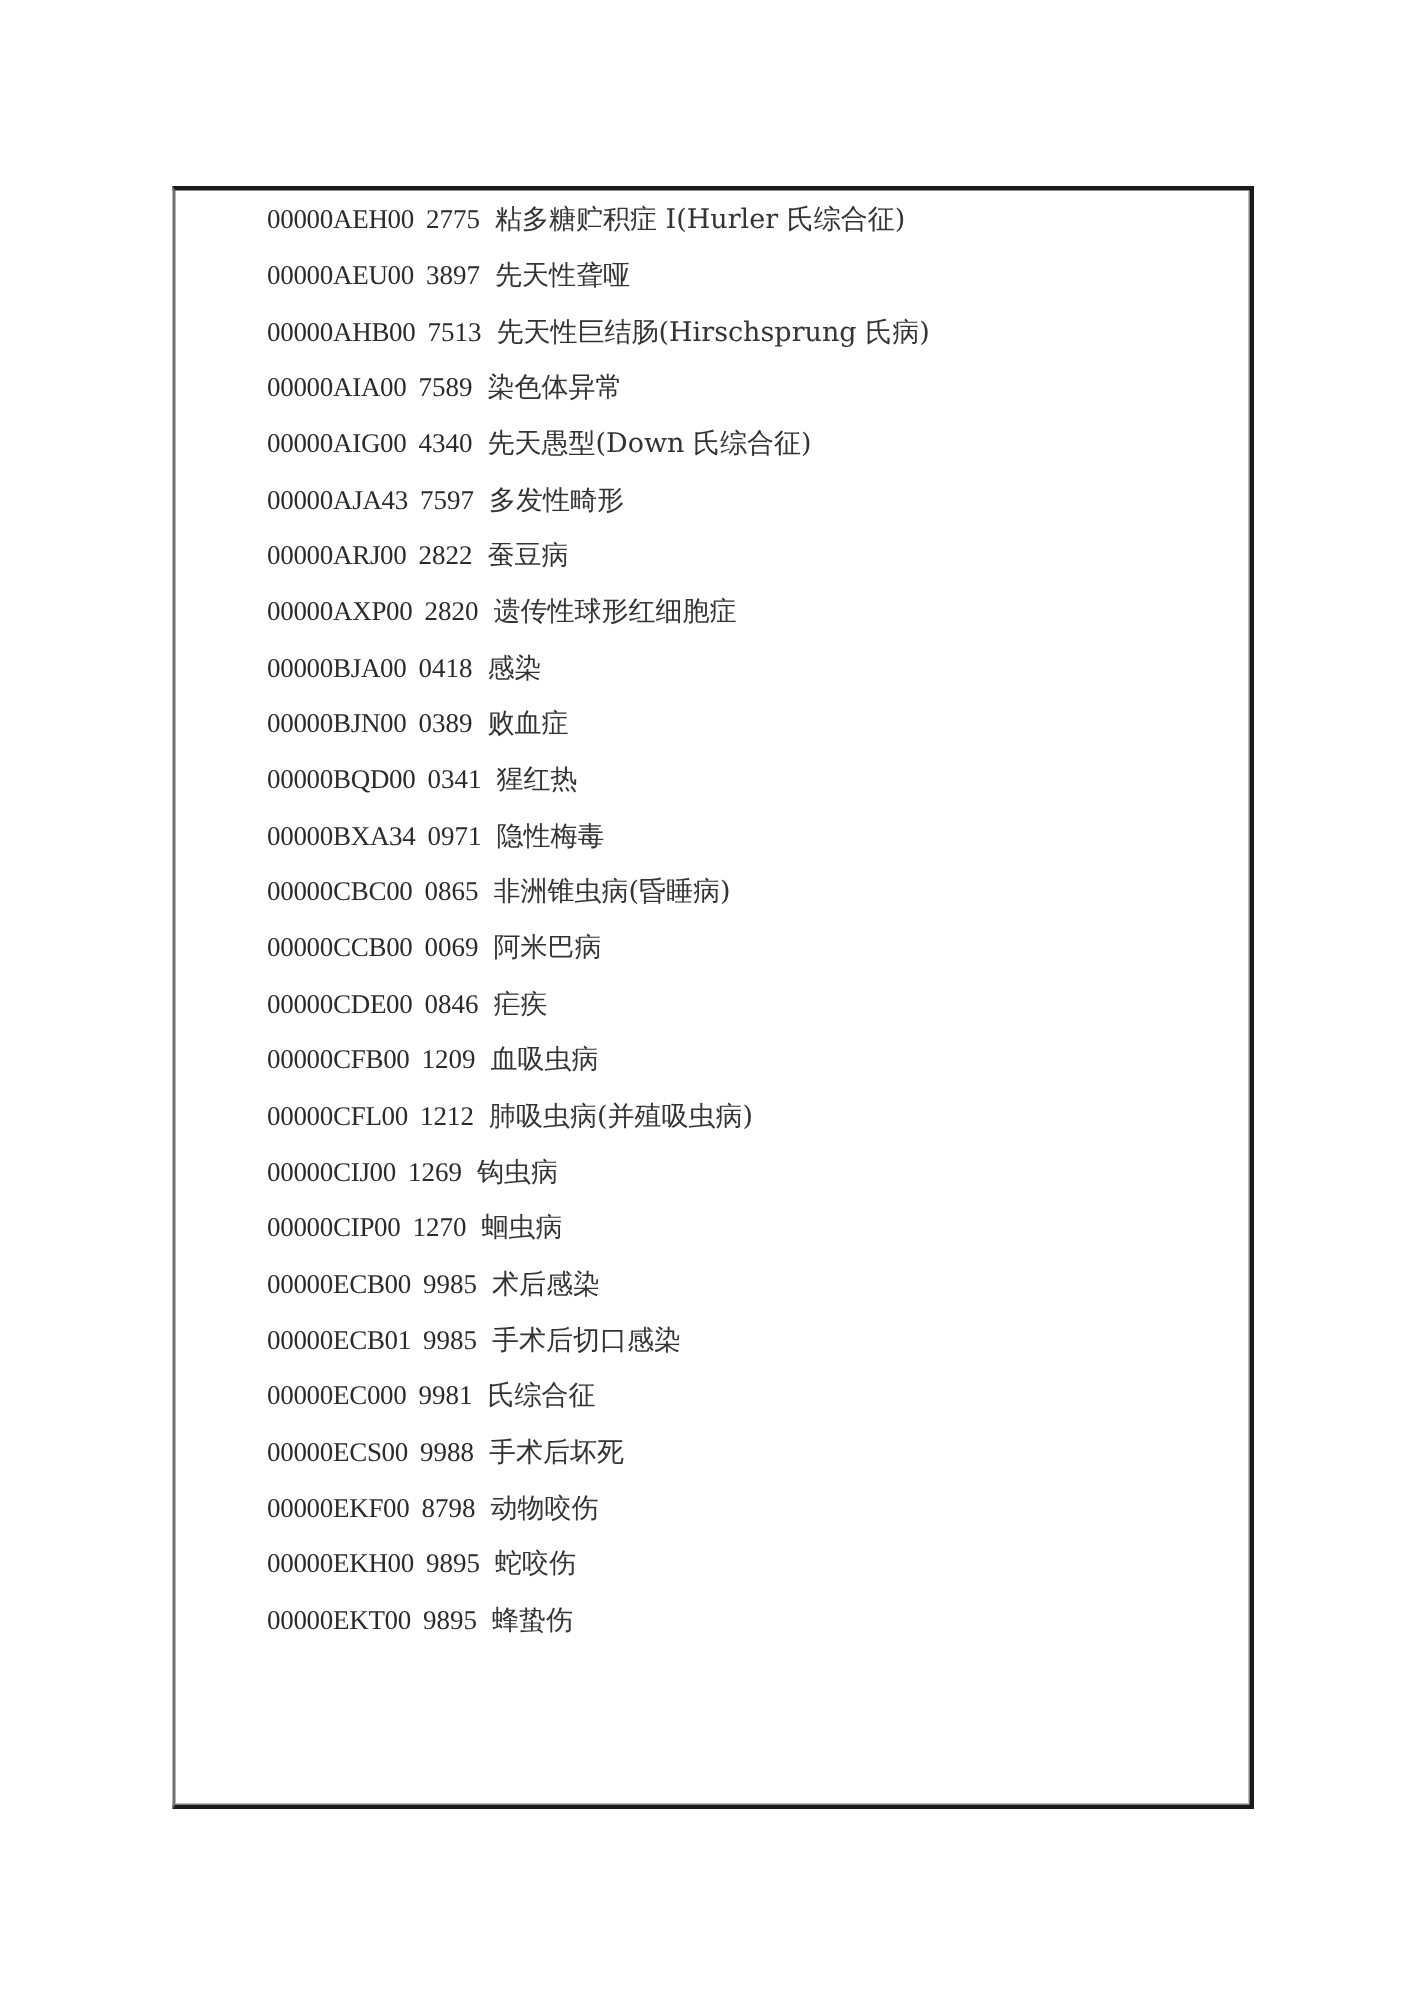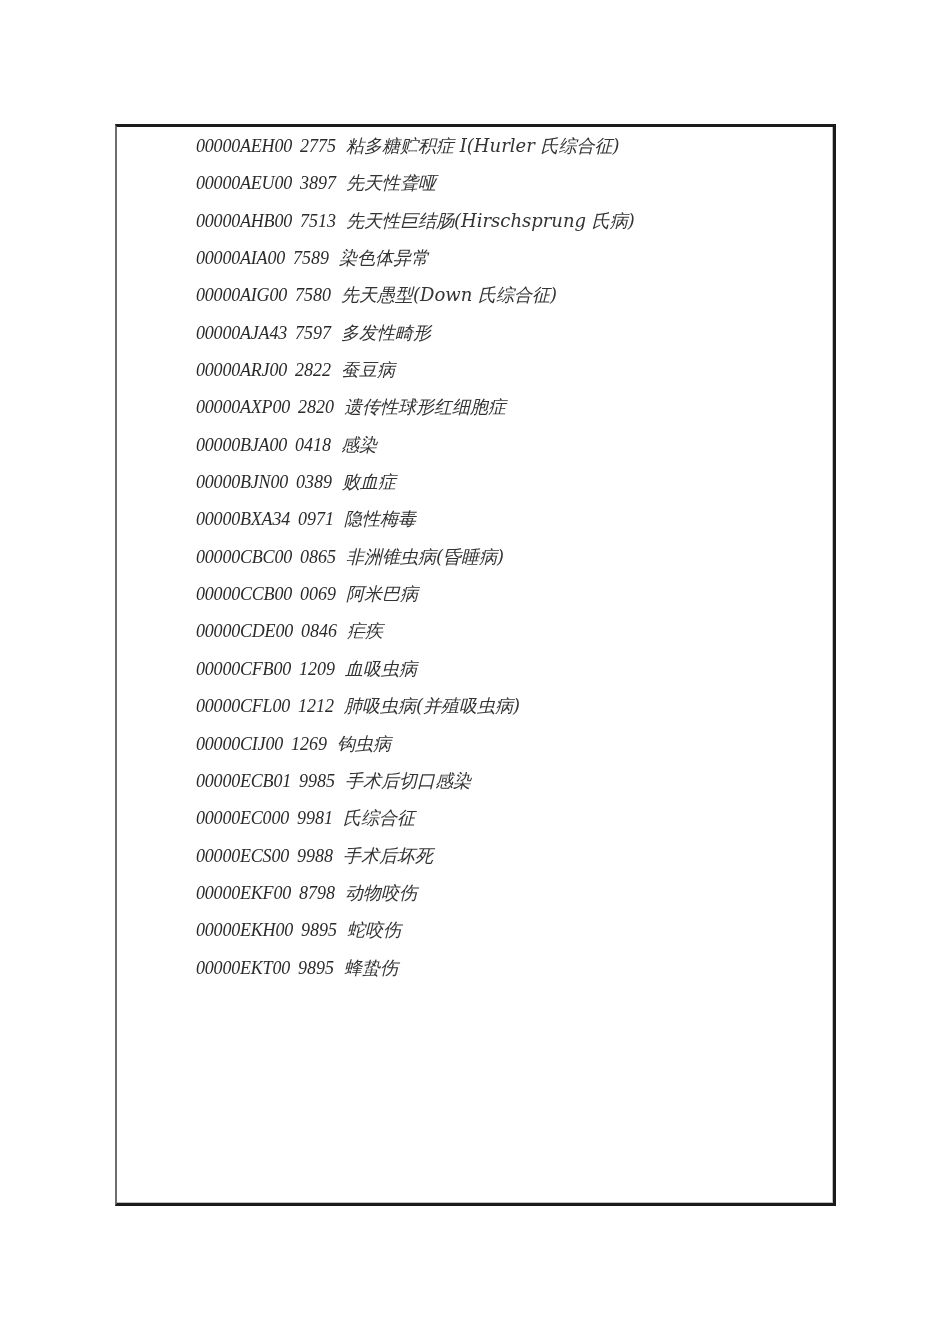--- a/index.html
+++ b/index.html
@@ -21,26 +21,25 @@
       height: 1076px;
       border-top: 3px solid #1a1a1a;
       border-left: 2px solid #6e6e6e;
       border-right: 3px solid #1a1a1a;
       border-bottom: 3px solid #1a1a1a;
       box-shadow: inset -1px 0 0 #bdbdbd, inset 0 -1px 0 #bdbdbd;
       background: #ffffff;
     }
     .rows {
       position: absolute;
-      left: 79px;
+      left: 61px;
       top: 4px;
       margin: 0;
       padding: 0;
       list-style: none;
-      font-style: italic;
     }
     .row {
       height: 37.35px;
       line-height: 30px;
       font-family: "Liberation Serif", "DejaVu Serif", serif;
       font-size: 18px;
       color: #2a2a2a;
       white-space: nowrap;
     }
     .code {
@@ -70,36 +69,39 @@
       <li class="row">
     <span class="code">00000AEU00</span><span class="icd">3897</span><span class="desc">先天性聋哑</span>
   </li>
       <li class="row">
     <span class="code">00000AHB00</span><span class="icd">7513</span><span class="desc">先天性巨结肠(Hirschsprung 氏病)</span>
   </li>
       <li class="row">
     <span class="code">00000AIA00</span><span class="icd">7589</span><span class="desc">染色体异常</span>
   </li>
       <li class="row">
-    <span class="code">00000AIG00</span><span class="icd">7580</span><span class="desc">先天愚型(Down 氏综合征)</span>
+    <span class="code">00000AIG00</span><span class="icd">4340</span><span class="desc">先天愚型(Down 氏综合征)</span>
   </li>
       <li class="row">
     <span class="code">00000AJA43</span><span class="icd">7597</span><span class="desc">多发性畸形</span>
   </li>
       <li class="row">
     <span class="code">00000ARJ00</span><span class="icd">2822</span><span class="desc">蚕豆病</span>
   </li>
       <li class="row">
     <span class="code">00000AXP00</span><span class="icd">2820</span><span class="desc">遗传性球形红细胞症</span>
   </li>
       <li class="row">
     <span class="code">00000BJA00</span><span class="icd">0418</span><span class="desc">感染</span>
   </li>
       <li class="row">
     <span class="code">00000BJN00</span><span class="icd">0389</span><span class="desc">败血症</span>
+  </li>
+      <li class="row">
+    <span class="code">00000BQD00</span><span class="icd">0341</span><span class="desc">猩红热</span>
   </li>
       <li class="row">
     <span class="code">00000BXA34</span><span class="icd">0971</span><span class="desc">隐性梅毒</span>
   </li>
       <li class="row">
     <span class="code">00000CBC00</span><span class="icd">0865</span><span class="desc">非洲锥虫病(昏睡病)</span>
   </li>
       <li class="row">
     <span class="code">00000CCB00</span><span class="icd">0069</span><span class="desc">阿米巴病</span>
   </li>
@@ -109,20 +111,26 @@
       <li class="row">
     <span class="code">00000CFB00</span><span class="icd">1209</span><span class="desc">血吸虫病</span>
   </li>
       <li class="row">
     <span class="code">00000CFL00</span><span class="icd">1212</span><span class="desc">肺吸虫病(并殖吸虫病)</span>
   </li>
       <li class="row">
     <span class="code">00000CIJ00</span><span class="icd">1269</span><span class="desc">钩虫病</span>
   </li>
       <li class="row">
+    <span class="code">00000CIP00</span><span class="icd">1270</span><span class="desc">蛔虫病</span>
+  </li>
+      <li class="row">
+    <span class="code">00000ECB00</span><span class="icd">9985</span><span class="desc">术后感染</span>
+  </li>
+      <li class="row">
     <span class="code">00000ECB01</span><span class="icd">9985</span><span class="desc">手术后切口感染</span>
   </li>
       <li class="row">
     <span class="code">00000EC000</span><span class="icd">9981</span><span class="desc">氏综合征</span>
   </li>
       <li class="row">
     <span class="code">00000ECS00</span><span class="icd">9988</span><span class="desc">手术后坏死</span>
   </li>
       <li class="row">
     <span class="code">00000EKF00</span><span class="icd">8798</span><span class="desc">动物咬伤</span>

